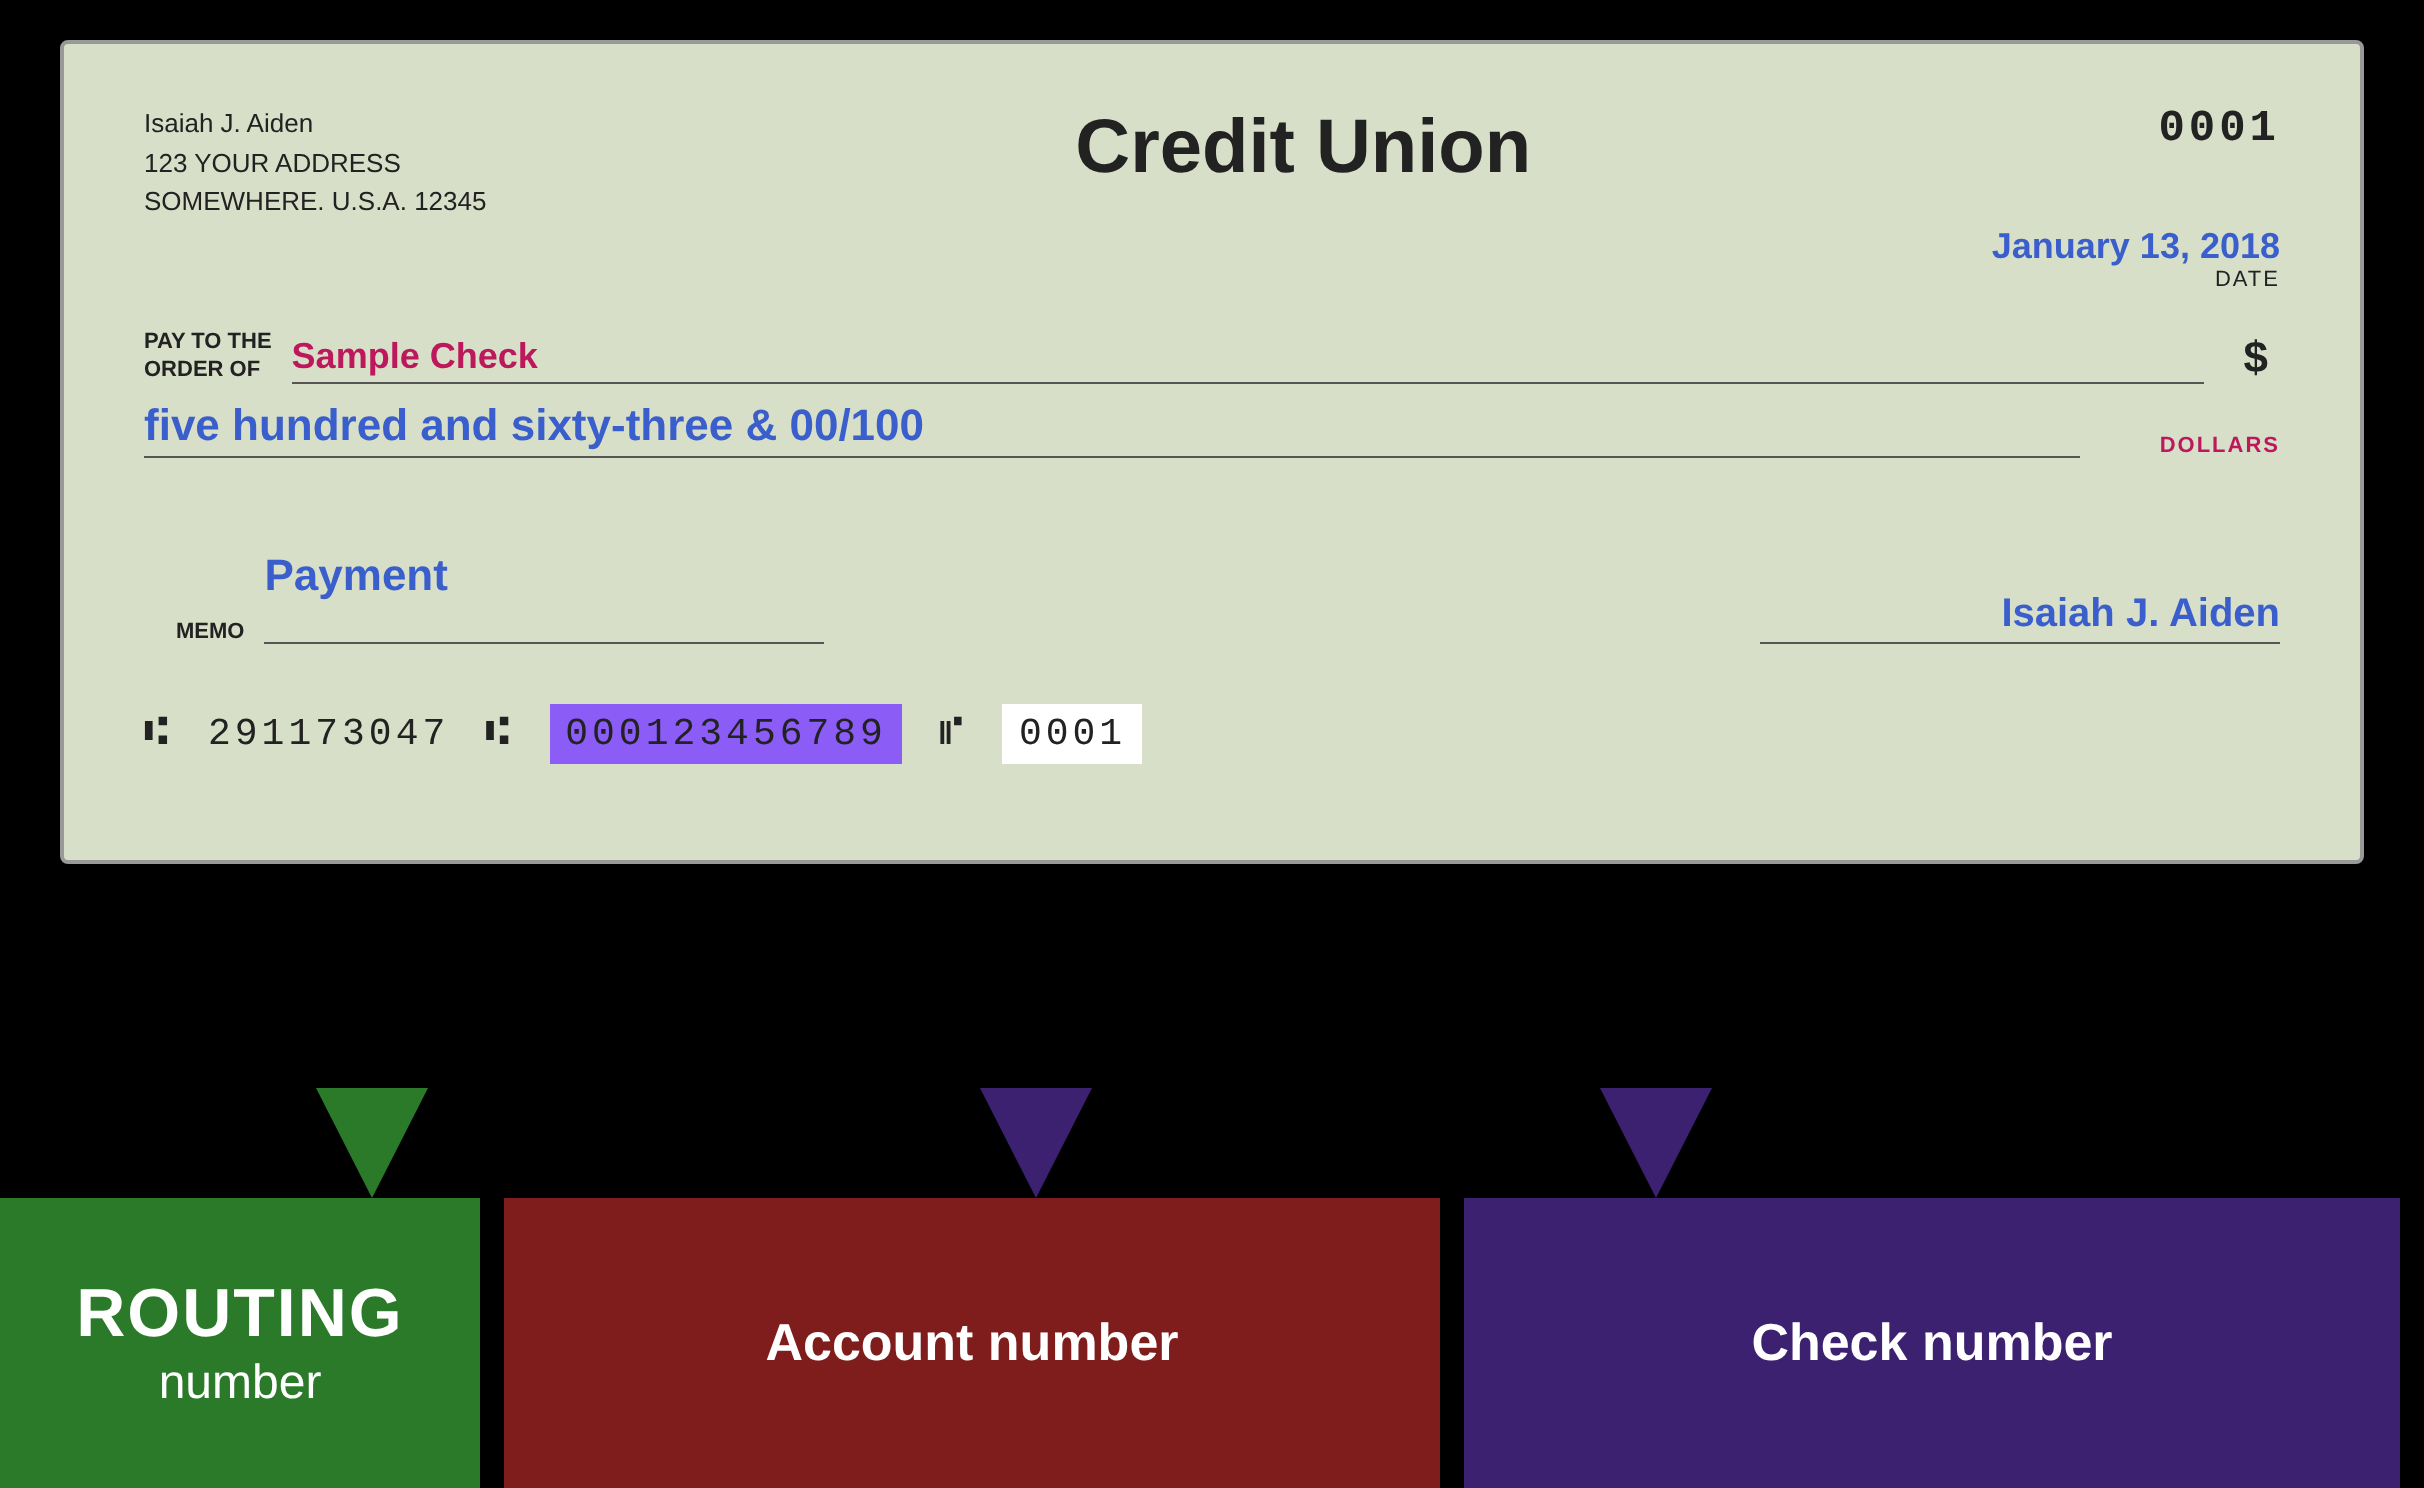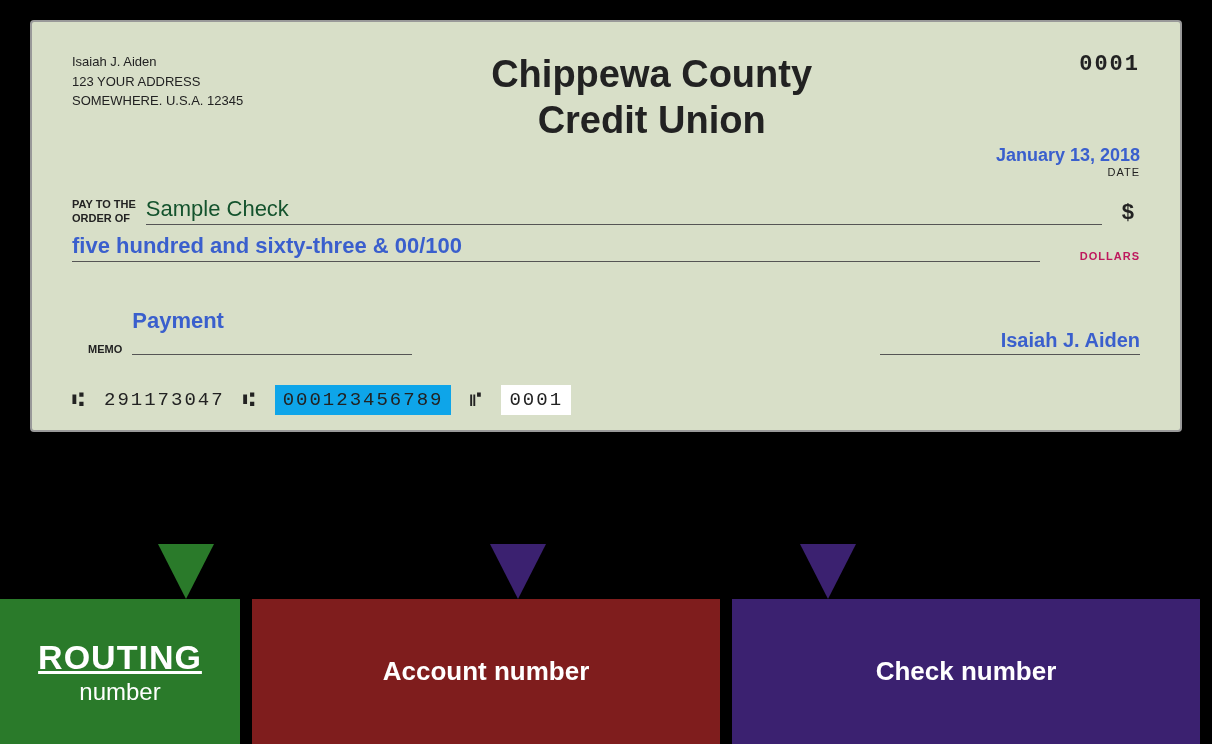--- a/index.html
+++ b/index.html
@@ -101,23 +101,23 @@
       font-weight: bold;
     }
 
     .pay-to-line {
       flex: 1;
       border-bottom: 1.5px solid #555;
       padding-bottom: 2px;
     }
 
     .pay-to-name {
-      font-size: 22px;
-      color: #14532d;
-      font-weight: normal;
+      font-size: 18px;
+      color: #be185d;
+      font-weight: bold;
     }
 
     .dollar-sign {
       font-size: 22px;
       color: #222;
       font-weight: bold;
       margin-left: 10px;
       margin-right: 6px;
     }
 
@@ -216,21 +216,21 @@
       align-items: center;
       gap: 18px;
       font-family: 'Courier New', monospace;
       font-size: 19px;
       color: #222;
       letter-spacing: 2px;
       margin-top: 10px;
     }
 
     .micr-account-box {
-      background: #0ea5e9;
+      background: #8b5cf6;
       border: none;
       padding: 4px 8px;
     }
 
     .micr-check-box {
       background: #fff;
       border: none;
       padding: 4px 8px;
     }
 
@@ -297,21 +297,20 @@
       font-size: 32px;
       font-weight: bold;
       line-height: 1.2;
       flex-shrink: 0;
     }
 
     .routing-label-box .label-main {
       font-size: 34px;
       font-weight: 900;
       letter-spacing: 1px;
-      text-decoration: underline;
     }
 
     .routing-label-box .label-sub {
       font-size: 24px;
       font-weight: normal;
     }
 
     .account-label-box {
       background: #7f1d1d;
       color: #fff;
@@ -352,21 +351,20 @@
 
   <div class="check-header">
 
     <div class="check-address">
       <div>Isaiah J. Aiden</div>
       <div>123 YOUR ADDRESS</div>
       <div>SOMEWHERE. U.S.A. 12345</div>
     </div>
 
     <div class="check-bank-name">
-      <div>Chippewa County</div>
       <div>Credit Union</div>
     </div>
 
     <div class="check-number-top">0001</div>
   </div>
 
   <div class="check-date-row">
     <div class="check-date-area">
       <div class="check-date-value">January 13, 2018</div>
       <div class="check-date-label">DATE</div>

